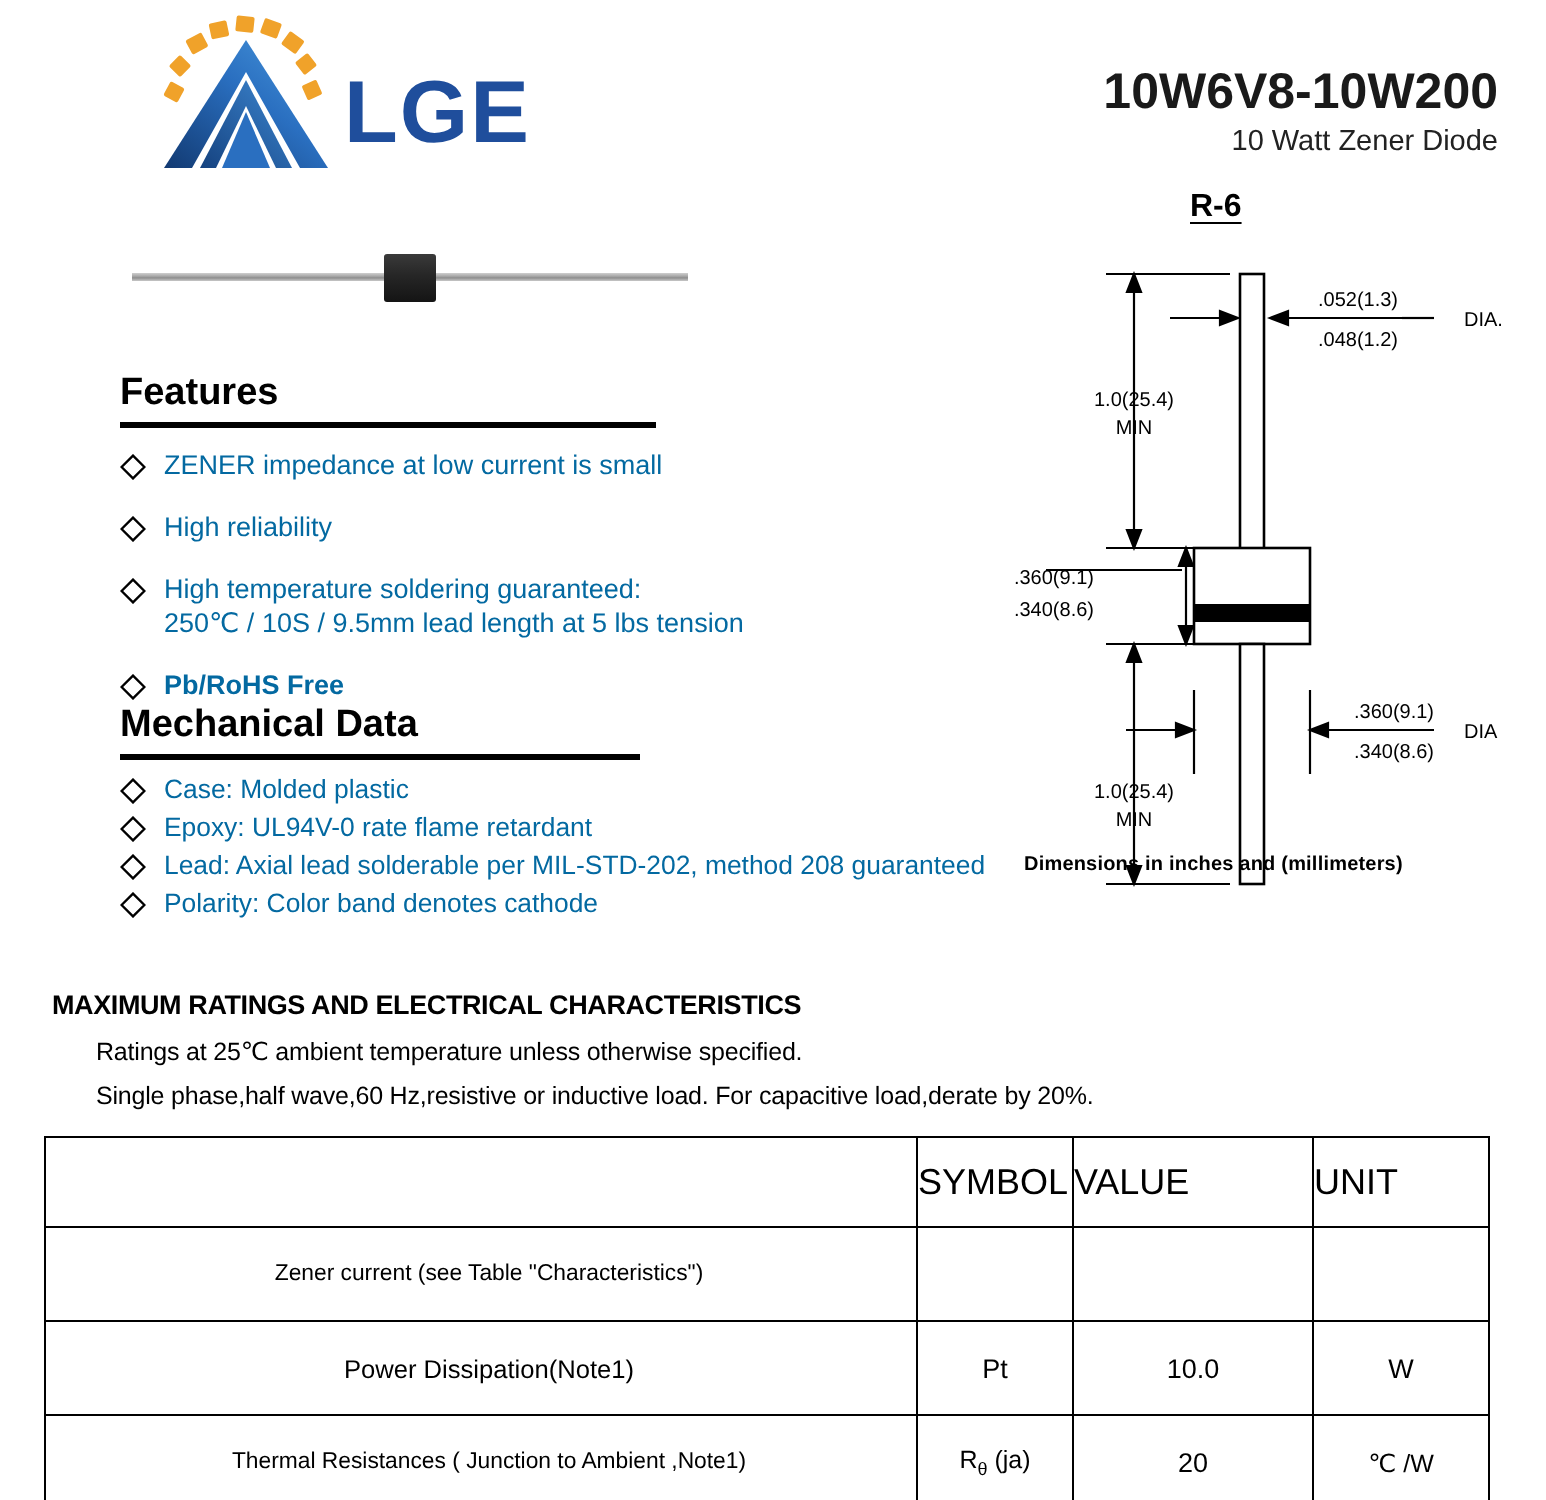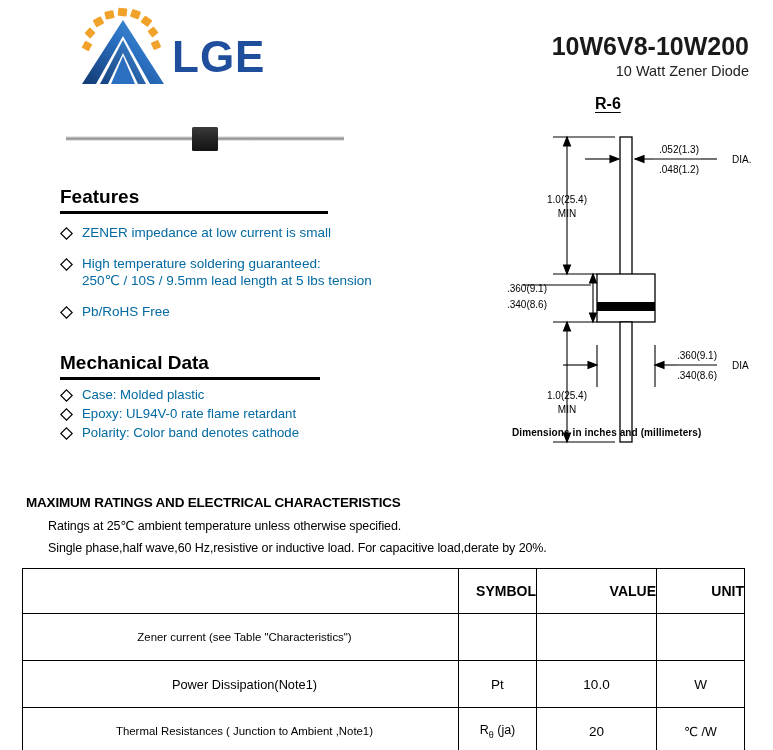--- a/index.html
+++ b/index.html
@@ -31,21 +31,21 @@
   .sec-rule{height:3px;background:#000;margin-top:1px;}
   #features-section .sec-rule{width:268px;}
   #mech-section .sec-rule{width:260px;}
 
   .bullet-list{margin-top:10px;}
   .bullet-row{display:flex;align-items:flex-start;margin-bottom:14px;}
   .bullet-row.tight{margin-bottom:2px;}
   .dia{flex:0 0 22px;font-size:13px;line-height:17px;color:#000;}
   .dia svg{display:block;margin-top:3px;}
   .btxt{font-size:13.5px;line-height:17px;color:#0369a1;}
-  .btxt.b{font-weight:normal;}
+  .btxt.b{font-weight:bold;}
   .btxt .l2{display:block;}
   #mech-section .btxt{font-size:13.2px;line-height:17px;}
 
   
   #package-drawing{position:absolute;left:505px;top:95px;width:268px;height:355px;}
   #pkg-title{position:absolute;left:90px;top:0px;font-size:16px;font-weight:bold;
     text-decoration:underline;text-underline-offset:3px;}
   #pkg-svg{position:absolute;left:0;top:22px;}
   #dim-caption{position:absolute;left:512px;top:427px;font-size:10px;font-weight:bold;
     letter-spacing:0.1px;}
@@ -56,21 +56,21 @@
   .rat-line{font-size:12.5px;margin-left:22px;margin-top:8px;letter-spacing:-0.1px;}
 
   
   #ratings-table{position:absolute;left:22px;top:568px;width:722px;
     border-collapse:collapse;table-layout:fixed;}
   #ratings-table td,#ratings-table th{border:1.6px solid #000;padding:0;}
   .c-desc{width:436px;}
   .c-sym{width:78px;}
   .c-val{width:120px;}
   .c-unit{width:88px;}
-  #ratings-table thead th{height:44px;font-size:14px;font-weight:bold;text-align:right;}
+  #ratings-table thead th{height:44px;font-size:18px;font-weight:normal;text-align:left;}
   #ratings-table tbody td{height:46px;vertical-align:middle;text-align:center;}
   .desc-cell{padding-left:8px !important;font-size:12.8px;text-align:left;}
   .desc-cell.small{font-size:11.4px;}
   .mid{text-align:center;font-size:13.5px;}
   .mid.small{font-size:12.5px;}
   .sub{font-size:9px;vertical-align:sub;}
 </style>
 </head>
 <body>
 
@@ -144,20 +144,28 @@
 
       <div class="bullet-row">
         <span class="dia">
           <svg width="13" height="13" viewBox="0 0 13 13">
               <path d="M6.5 0.8 L12.2 6.5 L6.5 12.2 L0.8 6.5 Z" fill="none" stroke="#000" stroke-width="1.2"></path>
             </svg>
         </span>
         <span class="btxt"><span>ZENER impedance at low current is small</span></span>
       </div>
 
+      <div class="bullet-row">
+        <span class="dia">
+          <svg width="13" height="13" viewBox="0 0 13 13">
+              <path d="M6.5 0.8 L12.2 6.5 L6.5 12.2 L0.8 6.5 Z" fill="none" stroke="#000" stroke-width="1.2"></path>
+            </svg>
+        </span>
+        <span class="btxt"><span>High reliability</span></span>
+      </div>
 
       <div class="bullet-row">
         <span class="dia">
           <svg width="13" height="13" viewBox="0 0 13 13">
               <path d="M6.5 0.8 L12.2 6.5 L6.5 12.2 L0.8 6.5 Z" fill="none" stroke="#000" stroke-width="1.2"></path>
             </svg>
         </span>
         <span class="btxt">
           <span>High temperature soldering guaranteed:</span>
           <span class="l2">250℃ / 10S / 9.5mm lead length at 5 lbs tension</span>
@@ -192,20 +200,28 @@
 
       <div class="bullet-row tight">
         <span class="dia">
           <svg width="13" height="13" viewBox="0 0 13 13">
               <path d="M6.5 0.8 L12.2 6.5 L6.5 12.2 L0.8 6.5 Z" fill="none" stroke="#000" stroke-width="1.2"></path>
             </svg>
         </span>
         <span class="btxt">Epoxy: UL94V-0 rate flame retardant</span>
       </div>
 
+      <div class="bullet-row tight">
+        <span class="dia">
+          <svg width="13" height="13" viewBox="0 0 13 13">
+              <path d="M6.5 0.8 L12.2 6.5 L6.5 12.2 L0.8 6.5 Z" fill="none" stroke="#000" stroke-width="1.2"></path>
+            </svg>
+        </span>
+        <span class="btxt">Lead: Axial lead solderable per MIL-STD-202, method 208 guaranteed</span>
+      </div>
 
       <div class="bullet-row tight">
         <span class="dia">
           <svg width="13" height="13" viewBox="0 0 13 13">
               <path d="M6.5 0.8 L12.2 6.5 L6.5 12.2 L0.8 6.5 Z" fill="none" stroke="#000" stroke-width="1.2"></path>
             </svg>
         </span>
         <span class="btxt">Polarity: Color band denotes cathode</span>
       </div>
 

